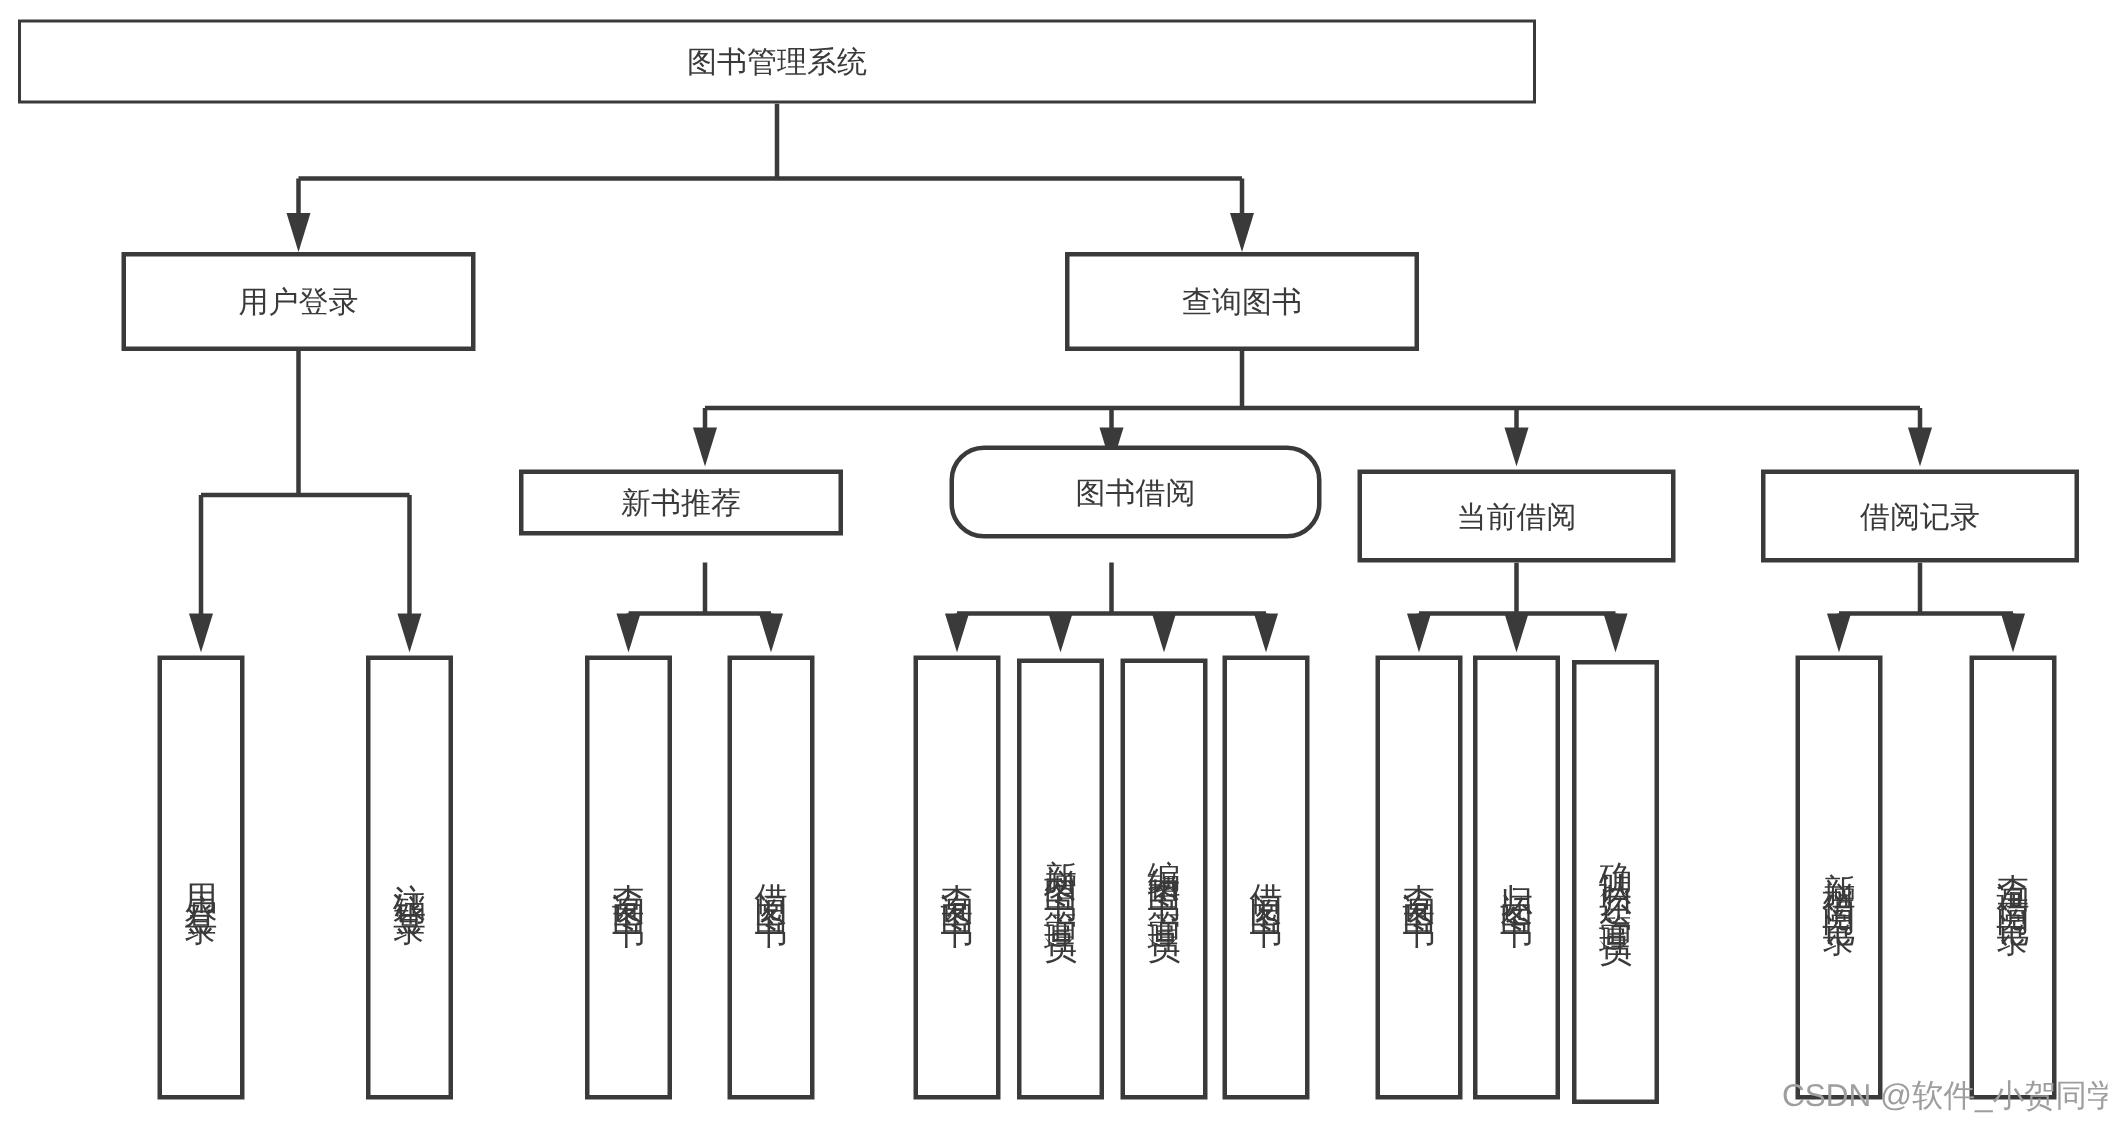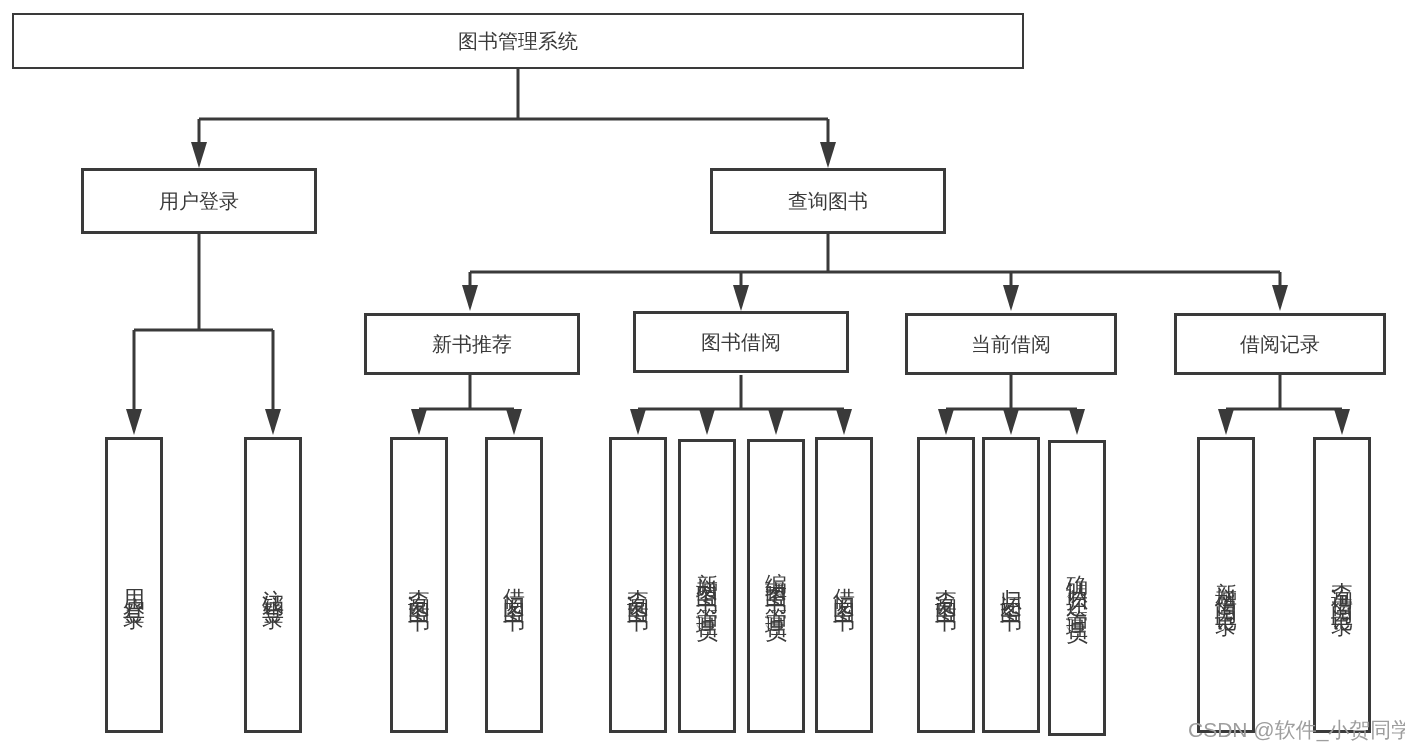--- a/index.html
+++ b/index.html
@@ -86,22 +86,22 @@
       <polygon points="1218,409 1234,409 1226,435"></polygon>
       <polygon points="1334,409 1350,409 1342,435"></polygon>
     </g>
   </svg>
 
   <div class="node root h" style="left:12px;top:13px;width:1012px;height:56px;">图书管理系统</div>
 
   <div class="node h" style="left:81px;top:168px;width:236px;height:66px;">用户登录</div>
   <div class="node h" style="left:710px;top:168px;width:236px;height:66px;">查询图书</div>
 
-  <div class="node h" style="left:364px;top:313px;width:216px;height:62px;">新书推荐</div>
-  <div class="node h" style="left:633px;top:311px;width:216px;height:62px;">图书借阅</div>
+  <div class="node h" style="left:346px;top:313px;width:216px;height:44px;">新书推荐</div>
+  <div class="node h" style="left:633px;top:297px;width:248px;height:62px;border-radius:23px;">图书借阅</div>
   <div class="node h" style="left:1174px;top:313px;width:212px;height:62px;">借阅记录</div>
   <div class="node h" style="left:905px;top:313px;width:212px;height:62px;">当前借阅</div>
 
   <div class="node v" style="left:105px;top:437px;width:58px;height:296px;">用户登录</div>
   <div class="node v" style="left:244px;top:437px;width:58px;height:296px;">注销登录</div>
 
   <div class="node v" style="left:390px;top:437px;width:58px;height:296px;">查询图书</div>
   <div class="node v" style="left:485px;top:437px;width:58px;height:296px;">借阅图书</div>
 
   <div class="node v" style="left:609px;top:437px;width:58px;height:296px;">查询图书</div>

